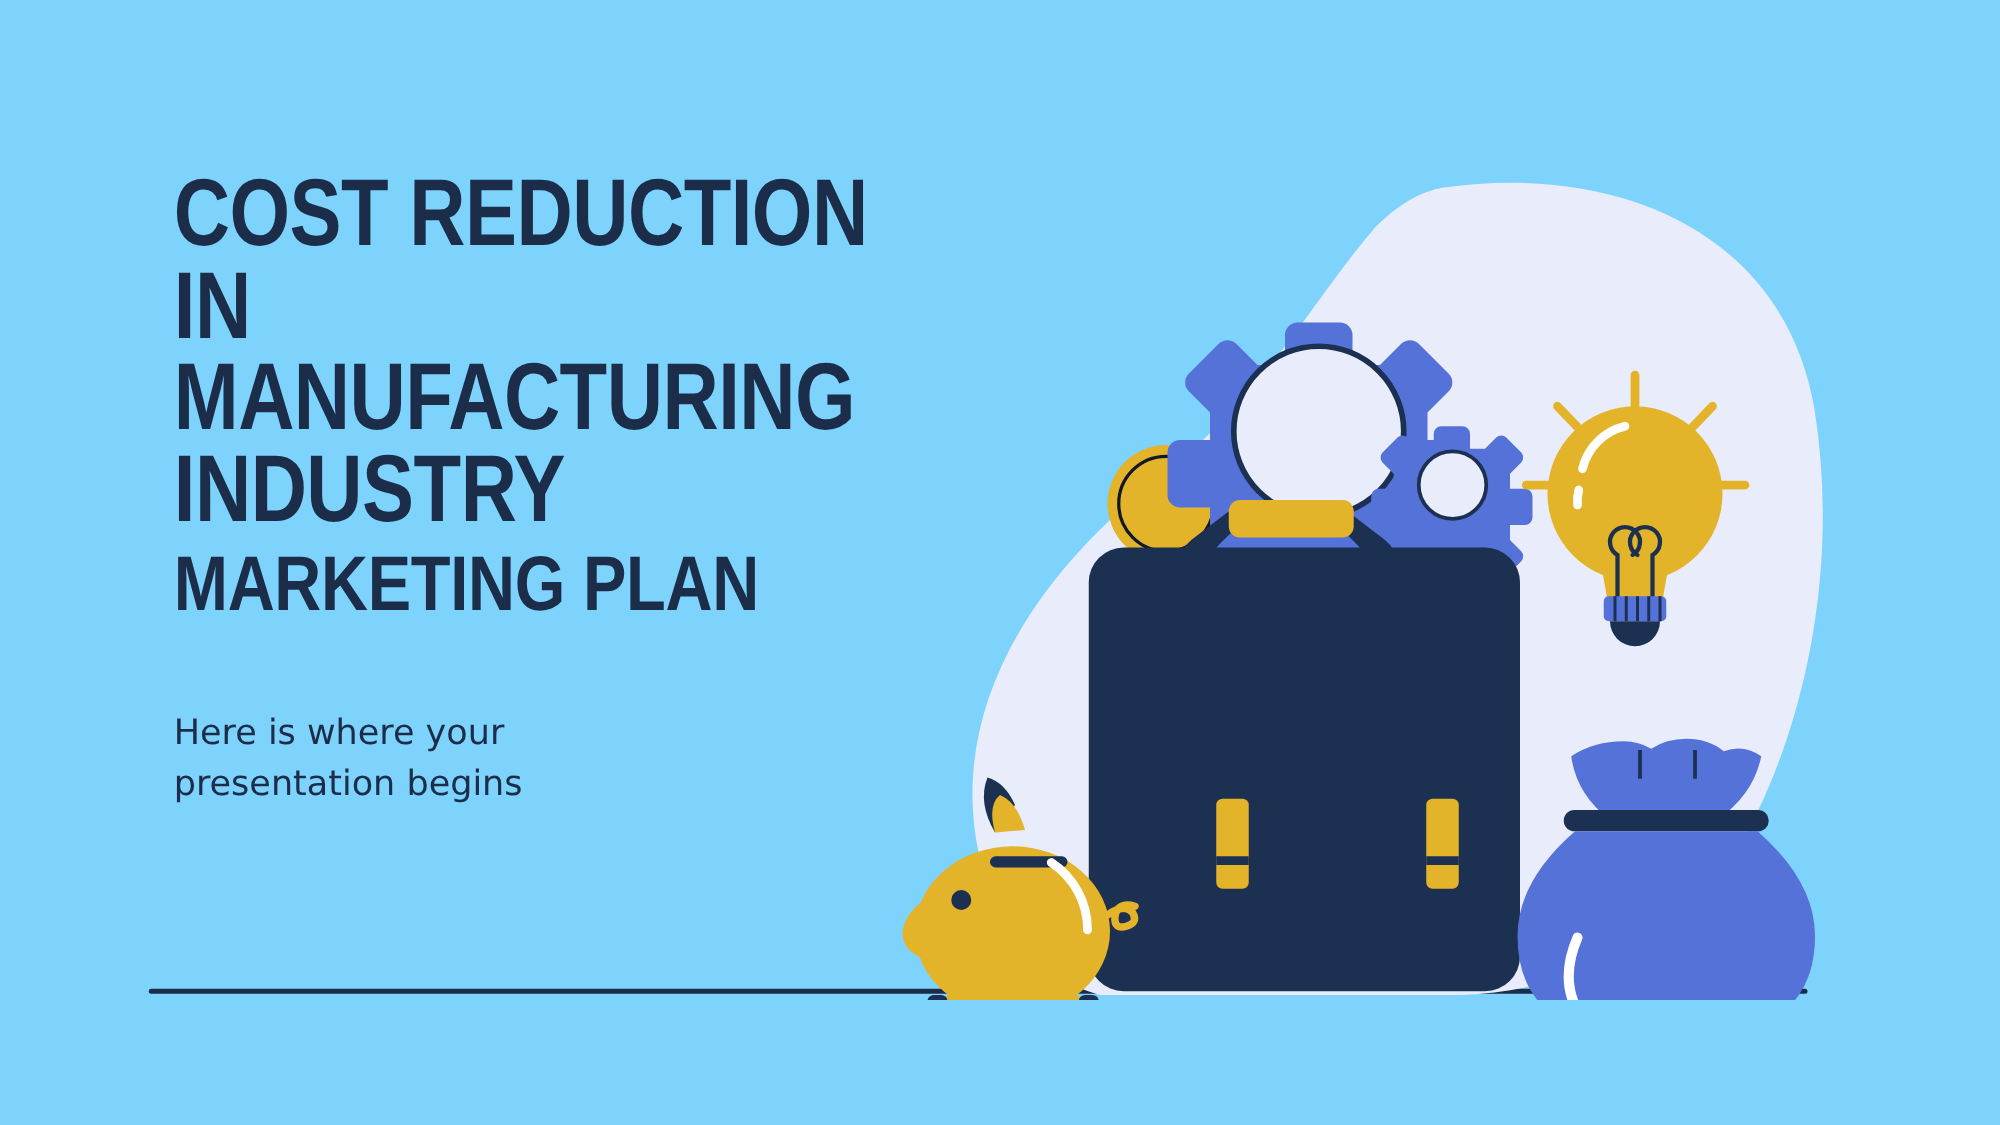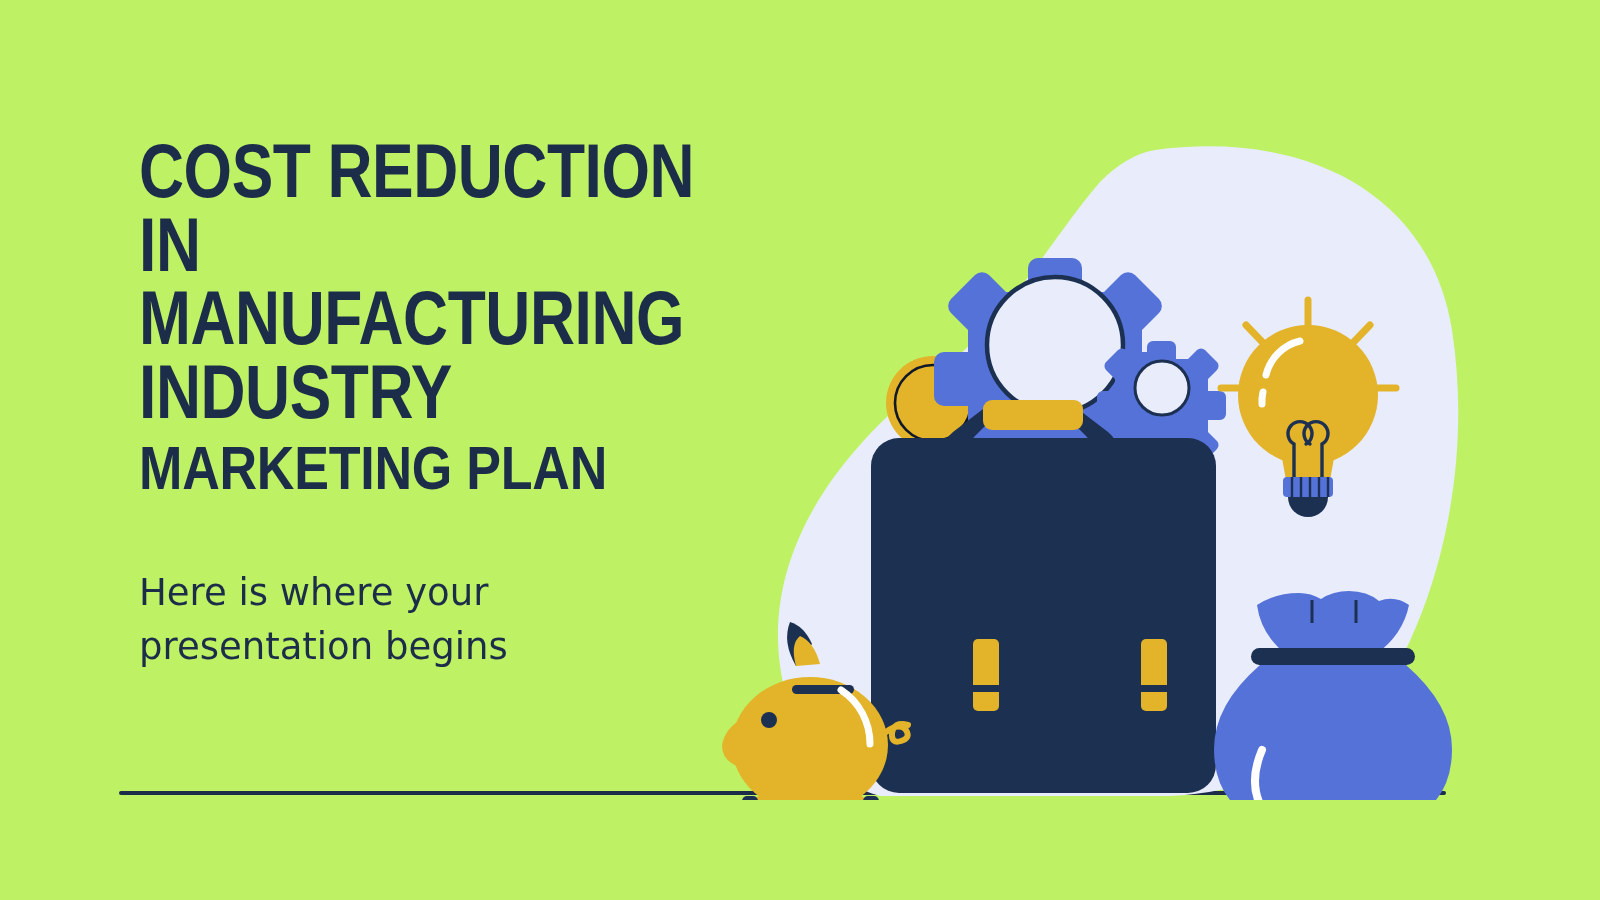--- a/index.html
+++ b/index.html
@@ -5,21 +5,21 @@
 <style>
   html, body {
     margin: 0;
     padding: 0;
     background: #ffffff;
   }
   #slide {
     position: relative;
     width: 1600px;
     height: 900px;
-    background: #bef264;
+    background: #7dd3fc;
     overflow: hidden;
     font-family: "Liberation Sans", sans-serif;
   }
 
   
   #text-block {
     position: absolute;
     left: 139px;
     top: 134px;
     width: 690px;
@@ -52,21 +52,21 @@
   }
   #slide-tagline {
     position: absolute;
     left: 139px;
     top: 566px;
     width: 420px;
     margin: 0;
     color: #1C2D4A;
     font-family: "DejaVu Sans", sans-serif;
     font-weight: 400;
-    font-size: 37px;
+    font-size: 28px;
     line-height: 1.45;
     white-space: pre-line;
   }
 
   
   #baseline-rule {
     position: absolute;
     left: 119px;
     top: 791px;
     width: 1327px;

